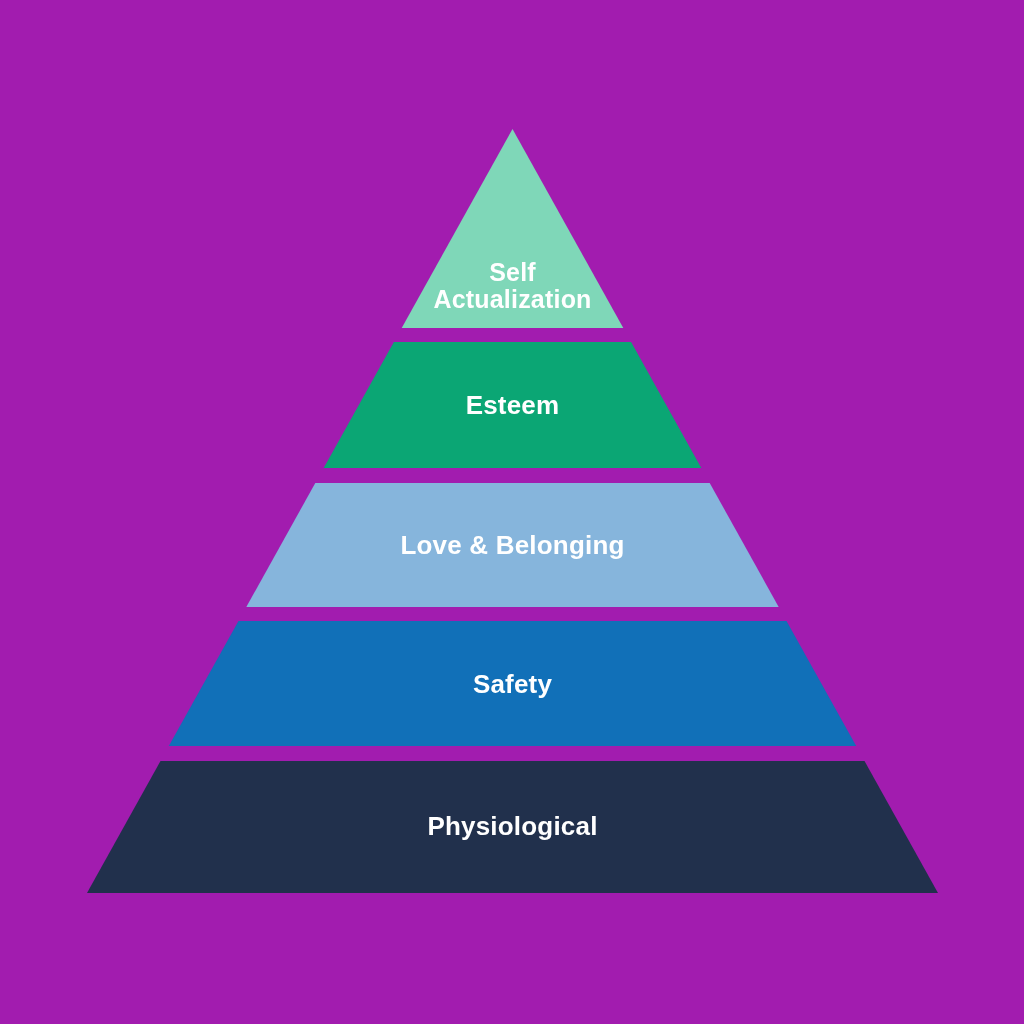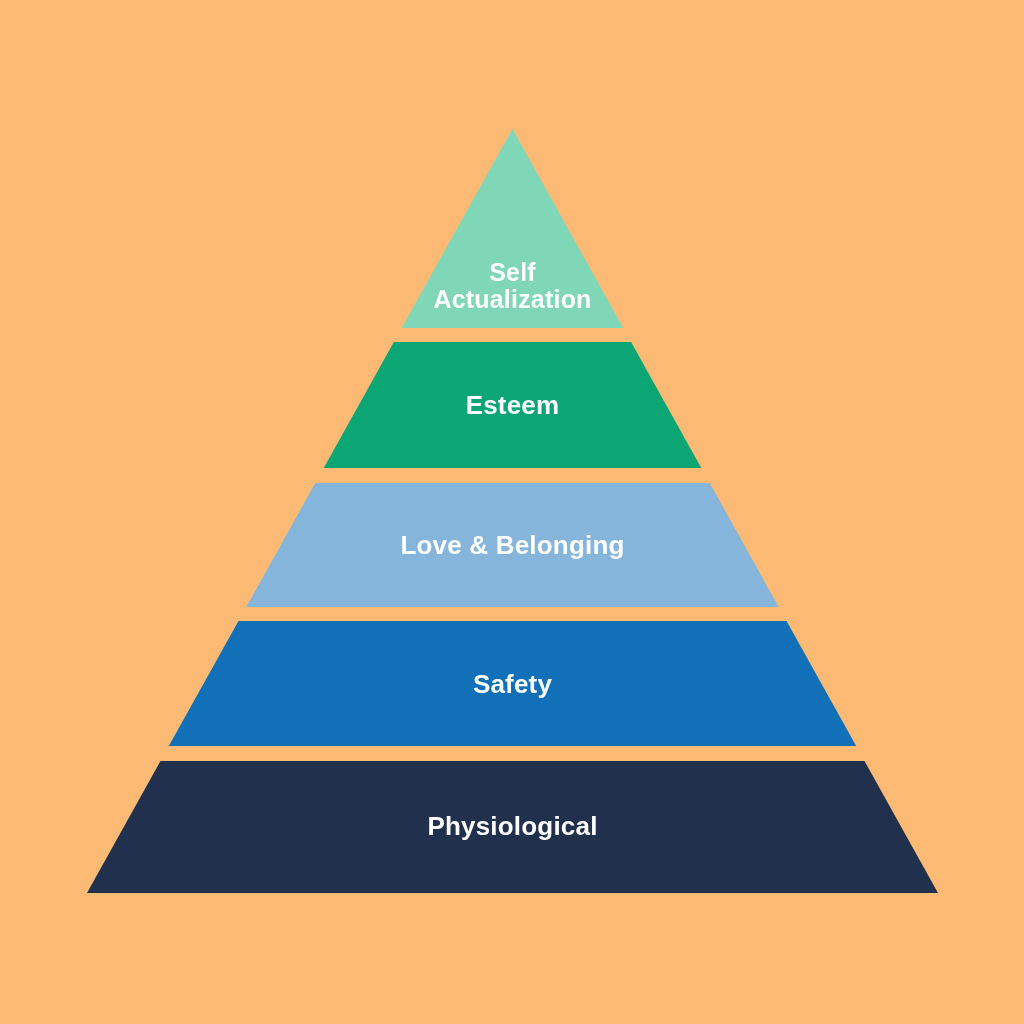--- a/index.html
+++ b/index.html
@@ -4,21 +4,21 @@
 <style>
   html, body {
     margin: 0;
     padding: 0;
     background: #000000;
   }
   .stage {
     position: relative;
     width: 1024px;
     height: 1024px;
-    background: #fdba74;
+    background: #a21caf;
     overflow: hidden;
     text-decoration: underline;
   }
   svg {
     display: block;
   }
   .lvl-text {
     font-family: "Liberation Sans", "DejaVu Sans", sans-serif;
     font-weight: 700;
     font-size: 26px;

